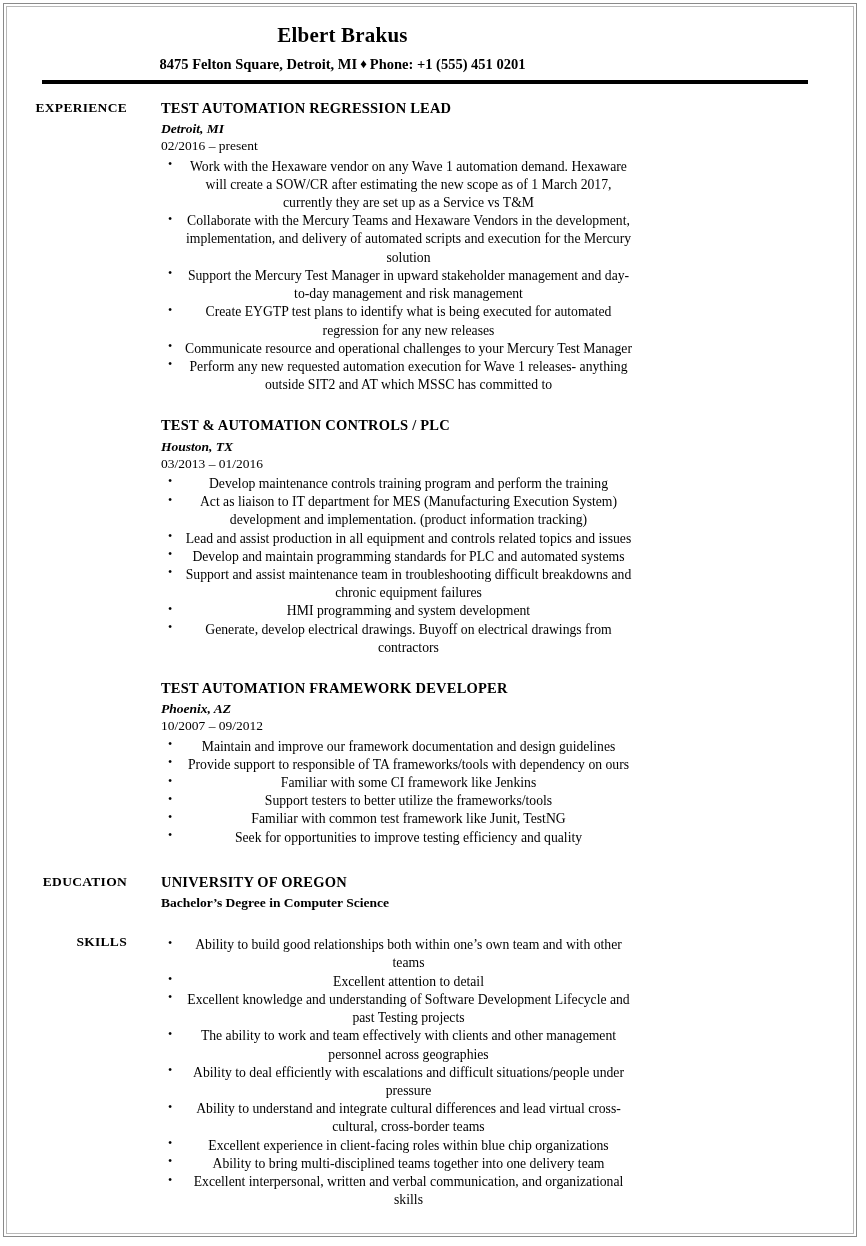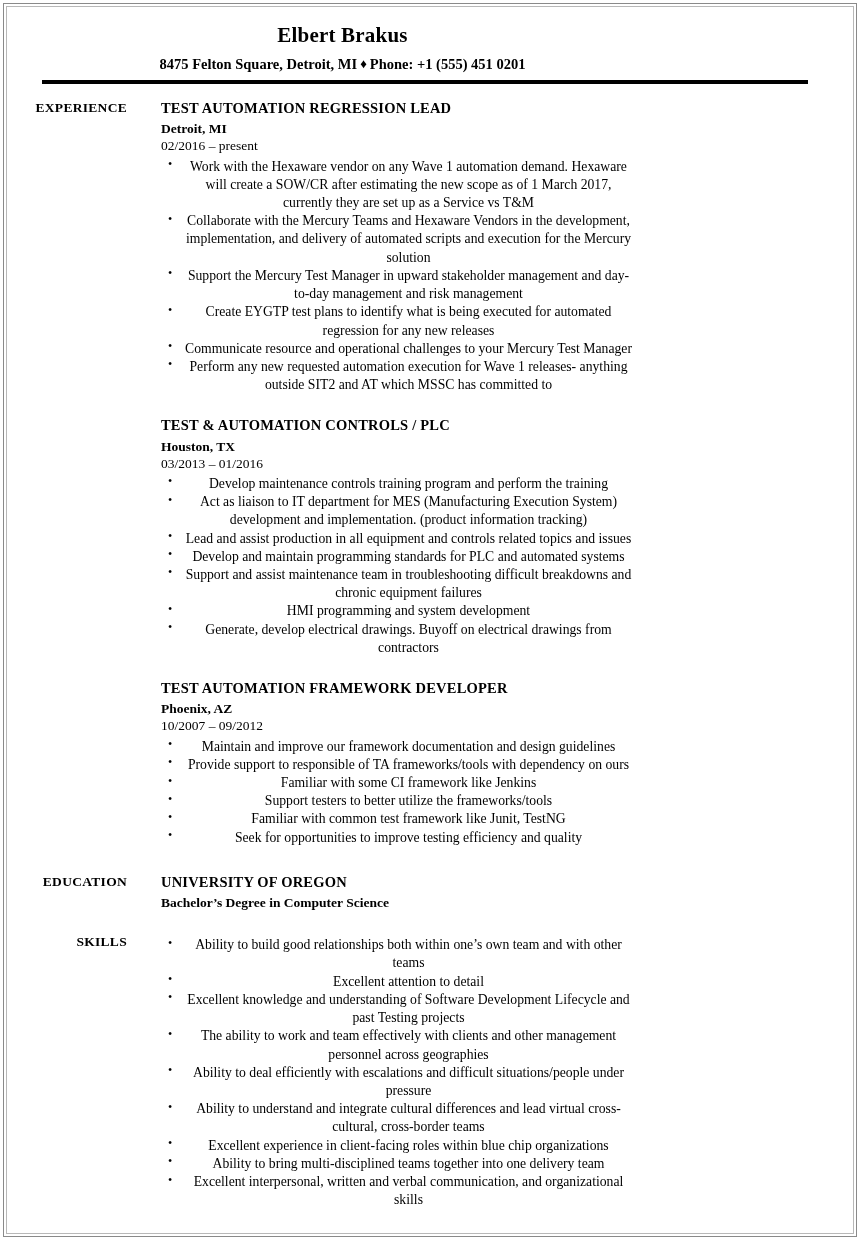--- a/index.html
+++ b/index.html
@@ -101,20 +101,21 @@
     font-size: 14.5px;
     font-weight: bold;
     letter-spacing: 0.2px;
     line-height: 1.25;
   }
   .job-location {
     font-size: 13.5px;
     font-weight: bold;
     margin-top: 4px;
     line-height: 1.2;
+    font-style: italic;
   }
   .job-dates {
     font-size: 13.5px;
     margin-top: 1px;
     line-height: 1.2;
   }
 
   ul.bullets {
     list-style: none;
     margin: 3px 0 0 0;

